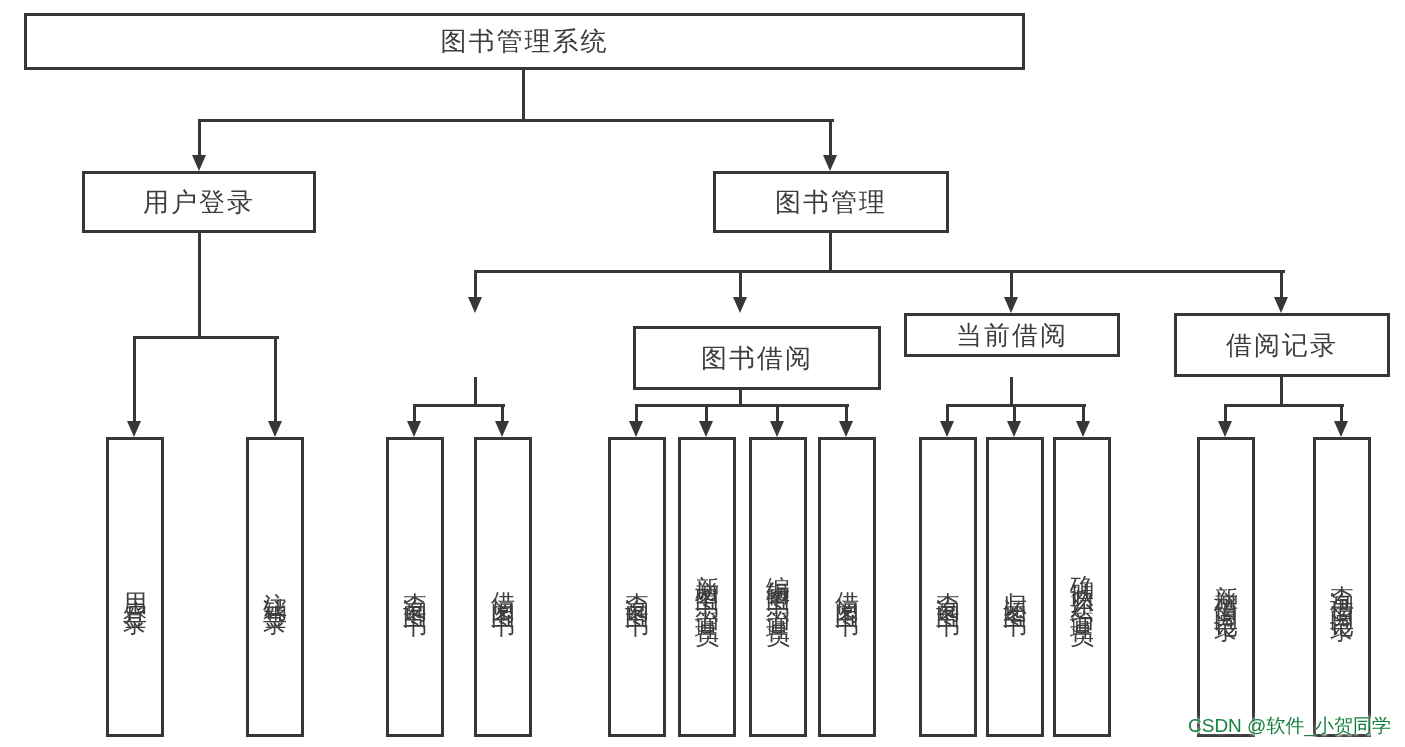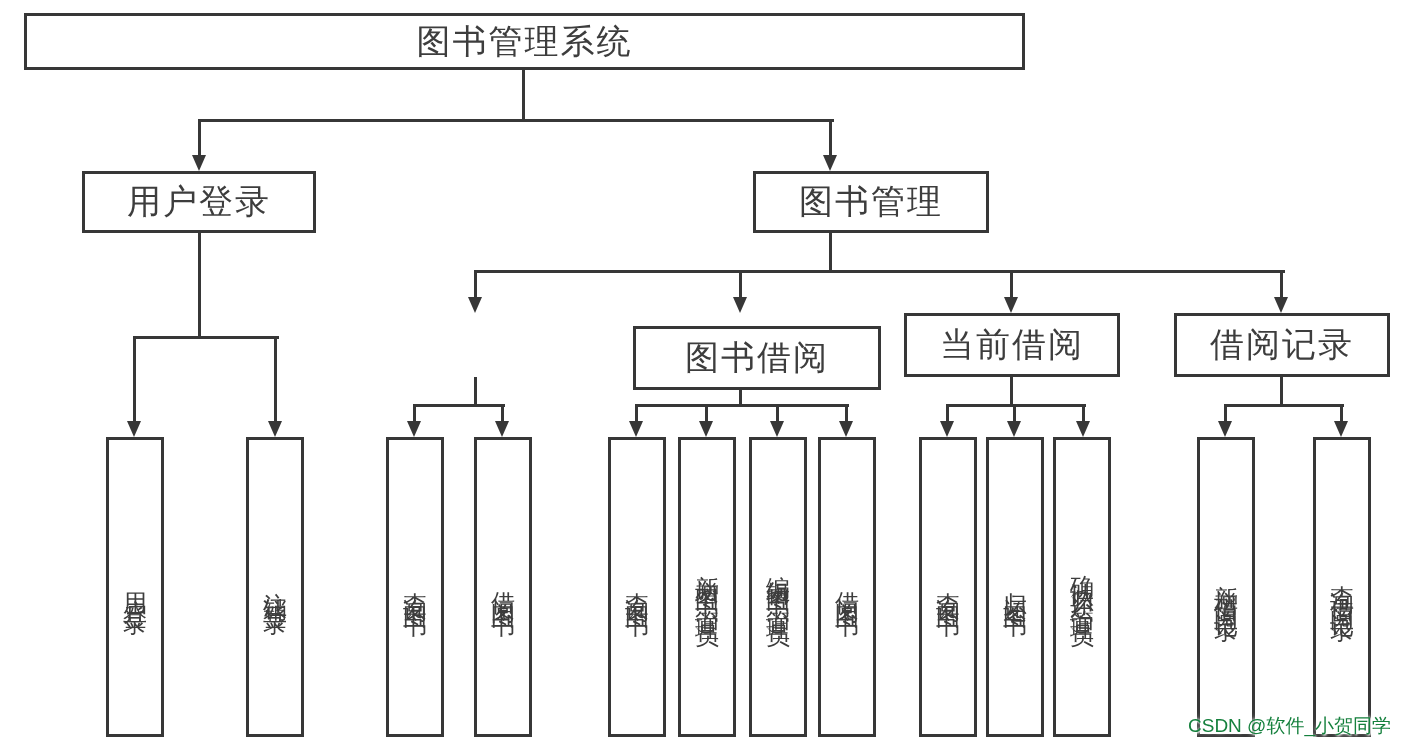--- a/index.html
+++ b/index.html
@@ -8,21 +8,21 @@
     background:#ffffff; overflow:hidden;
     font-family:"Liberation Sans", sans-serif;
     color:#3d3d3d;
   }
   .box {
     position:absolute; box-sizing:border-box;
     border:3px solid #373737; background:#ffffff;
     display:flex; align-items:center; justify-content:center;
     z-index:2;
   }
-  .hbox span { font-size:34px; letter-spacing:2px; white-space:nowrap; }
+  .hbox span { font-size:26px; letter-spacing:2px; white-space:nowrap; }
   .leaf span {
     writing-mode:vertical-rl; text-orientation:mixed;
     font-size:24px; letter-spacing:7px; line-height:1;
   }
   .hline, .vline { position:absolute; background:#373737; z-index:1; }
   .arrow { position:absolute; width:3px; background:#373737; z-index:1; }
   .arrow::after {
     content:""; position:absolute; left:-6px; bottom:-16px;
     width:0; height:0;
     border-left:7px solid transparent; border-right:7px solid transparent;
@@ -86,28 +86,28 @@
   <div class="arrow" style="left:1224px; top:404px; height:17px;"></div>
   <div class="arrow" style="left:1340px; top:404px; height:17px;"></div>
 
   <div class="box hbox" style="left:24px; top:13px; width:1001px; height:57px;">
     <span>图书管理系统</span>
   </div>
 
   <div class="box hbox" style="left:82px;  top:171px; width:234px; height:62px;">
     <span>用户登录</span>
   </div>
-  <div class="box hbox" style="left:713px; top:171px; width:236px; height:62px;margin-left:40px;">
+  <div class="box hbox" style="left:713px; top:171px; width:236px; height:62px;">
     <span>图书管理</span>
   </div>
 
   <div class="box hbox" style="left:633px;  top:326px; width:248px; height:64px;">
     <span>图书借阅</span>
   </div>
-  <div class="box hbox" style="left:904px;  top:313px; width:216px; height:64px;">
+  <div class="box hbox" style="left:904px;  top:313px; width:216px; height:44px;">
     <span>当前借阅</span>
   </div>
   <div class="box hbox" style="left:1174px; top:313px; width:216px; height:64px;">
     <span>借阅记录</span>
   </div>
 
   <div class="box leaf" style="left:106px; top:437px; width:58px; height:300px;">
     <span>用户登录</span>
   </div>
   <div class="box leaf" style="left:246px; top:437px; width:58px; height:300px;">

